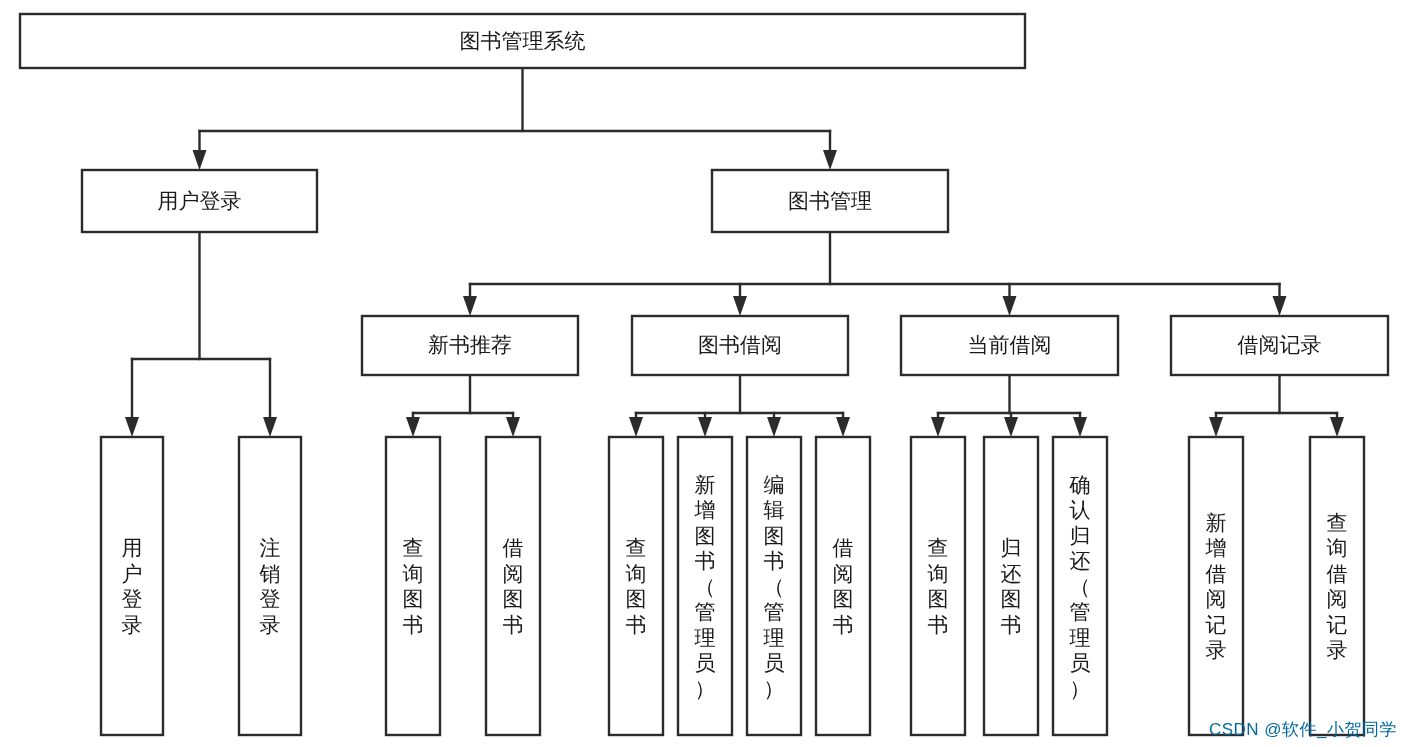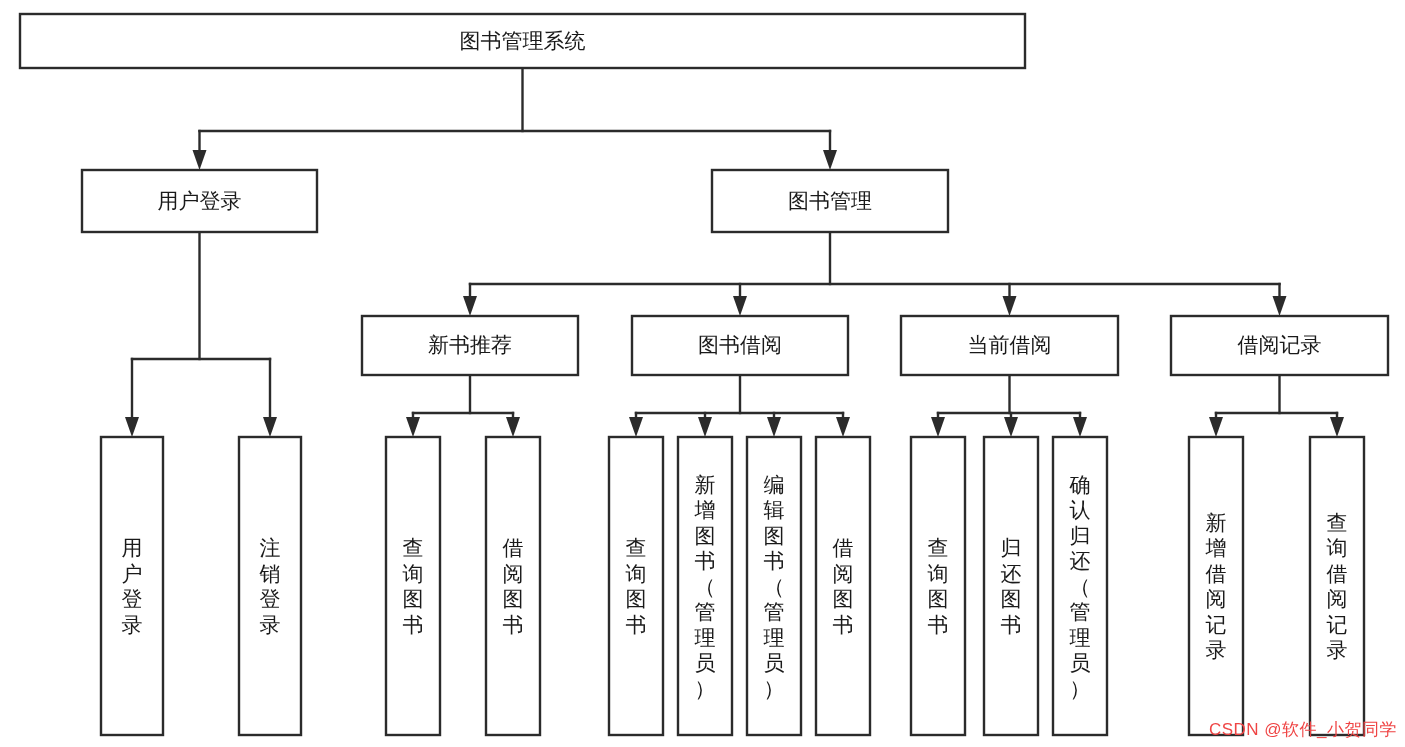--- a/index.html
+++ b/index.html
@@ -54,21 +54,21 @@
     font-size: 21px;
     fill: #1a1a1a;
     text-anchor: middle;
   }
   .watermark {
     position: absolute;
     right: 8px;
     bottom: 6px;
     font-family: "Liberation Sans", sans-serif;
     font-size: 17px;
-    color: #ef4444;
+    color: #0369a1;
     white-space: nowrap;
     letter-spacing: 0.5px;
     pointer-events: none;
   }
 </style>
 </head>
 <body>
 
 <div id="diagram-root">
   <svg id="tree-svg" viewBox="0 0 1405 747">

